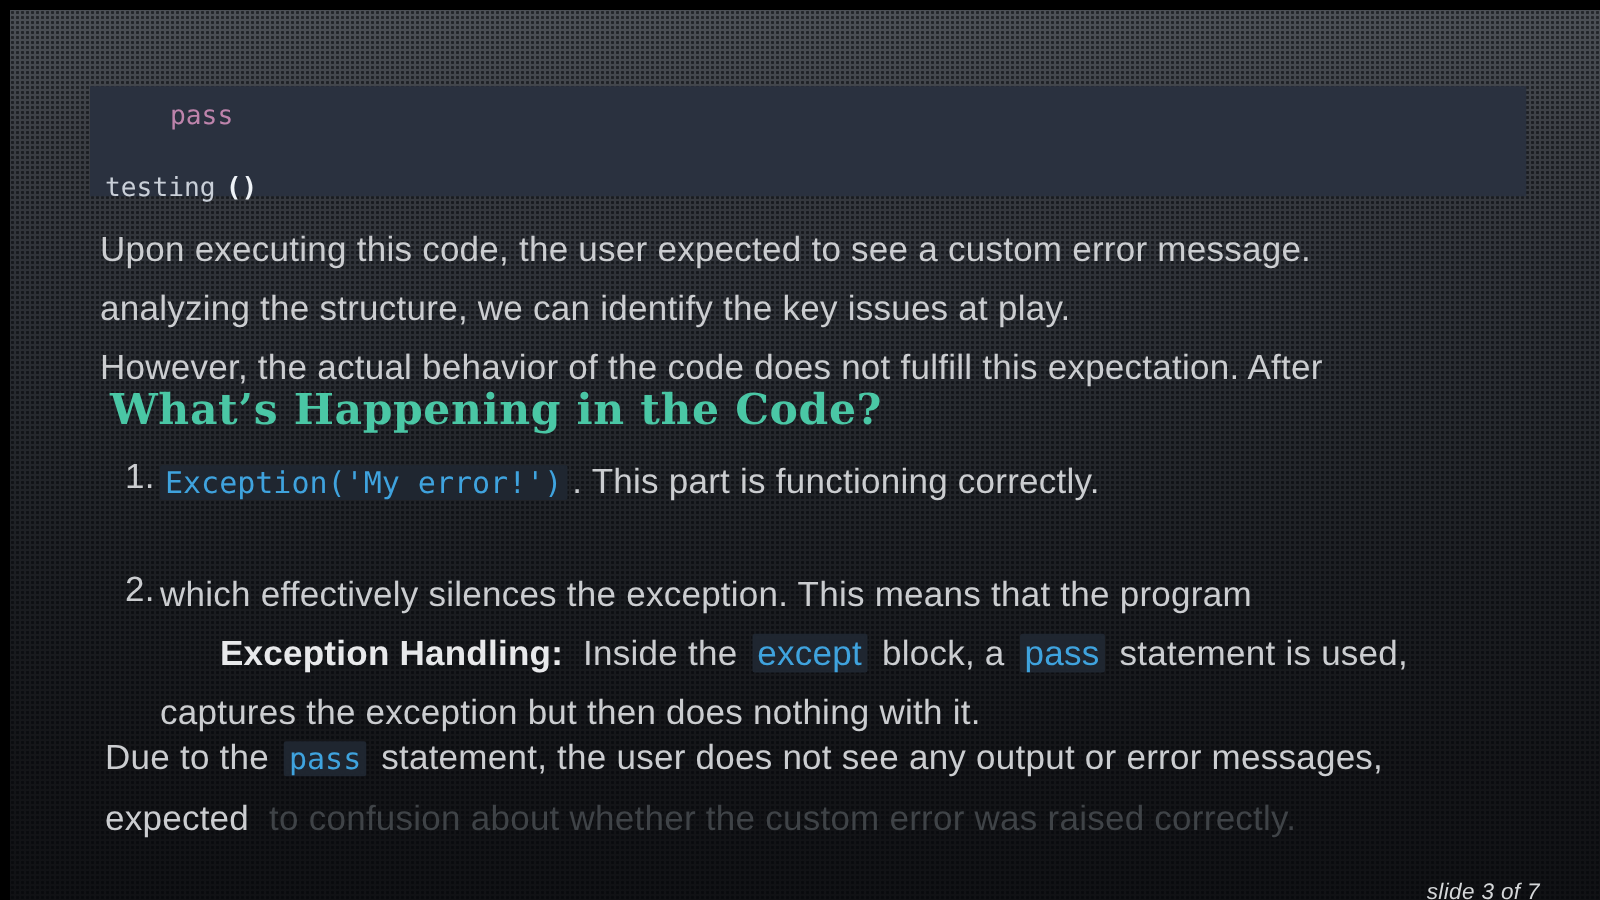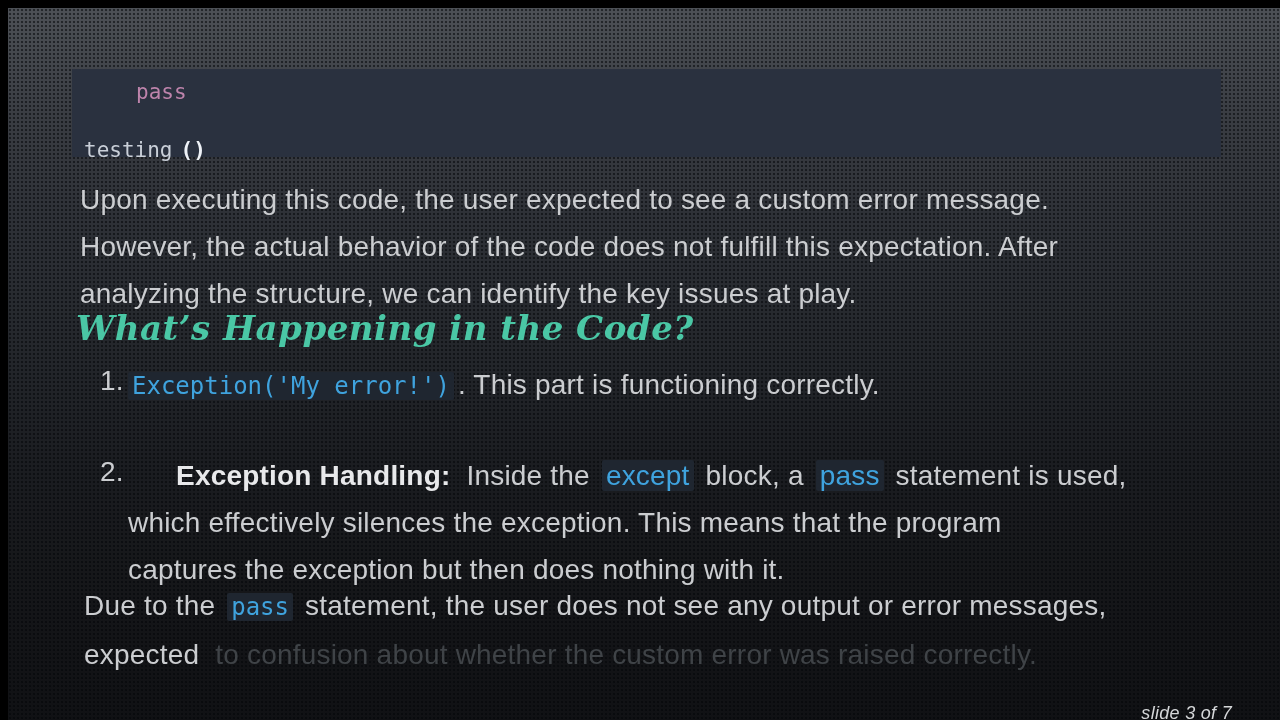--- a/index.html
+++ b/index.html
@@ -45,28 +45,27 @@
     letter-spacing: 0.2px;
   }
   .tline { white-space: nowrap; }
   b { color: #e8e9eb; }
 
   .para1 { left: 64px; top: 164px; }
   .para2 { left: 64px; top: 570px; }
 
   .heading {
     position: absolute;
-    left: 64px; top: 296px;
+    left: 76px; top: 296px;
     font-family: "DejaVu Serif", serif;
     font-weight: 700;
     font-size: 34px;
     color: #4ac7a5;
     letter-spacing: 0.5px;
     white-space: nowrap;
-    font-style: italic;
   }
 
   .list-item { left: 112px; }
   .list-item-1 { top: 349px; }
   .list-item-2 { top: 440px; }
   .num { position: absolute; left: -24px; top: 0; color: #cbcdd0; }
   .tline.first { padding-left: 48px; }
 
   .code {
     background: #1f2630;
@@ -96,35 +95,35 @@
 <div class="slide">
 
   <div class="code-block">
     <div class="code-line indented"><span class="kw">pass</span></div>
     <div class="code-line"></div>
     <div class="code-line"><span class="fn">testing</span><span class="paren">()</span></div>
   </div>
 
   <div class="para para1">
     <div class="tline">Upon executing this code, the user expected to see a custom error message.</div>
+    <div class="tline">analyzing the structure, we can identify the key issues at play.</div>
     <div class="tline">However, the actual behavior of the code does not fulfill this expectation. After</div>
-    <div class="tline">analyzing the structure, we can identify the key issues at play.</div>
   </div>
 
   <div class="heading">What’s Happening in the Code?</div>
 
   <div class="list-item list-item-1">
     <span class="num">1.</span>
     <div class="tline"><span class="code mono">Exception('My error!')</span><span>. This part is functioning correctly.</span></div>
   </div>
 
   <div class="list-item list-item-2">
     <span class="num">2.</span>
+    <div class="tline">which effectively silences the exception. This means that the program</div>
     <div class="tline first"><b>Exception Handling:</b><span> Inside the </span><span class="code">except</span><span> block, a </span><span class="code">pass</span><span> statement is used,</span></div>
-    <div class="tline">which effectively silences the exception. This means that the program</div>
     <div class="tline">captures the exception but then does nothing with it.</div>
   </div>
 
   <div class="para para2">
     <div class="tline"><span>Due to the </span><span class="code mono">pass</span><span> statement, the user does not see any output or error messages,</span></div>
     <div class="tline"><span>expected </span><span class="faded">to confusion about whether the custom error was raised correctly.</span></div>
   </div>
 
   <div class="footer">slide 3 of 7</div>
 

